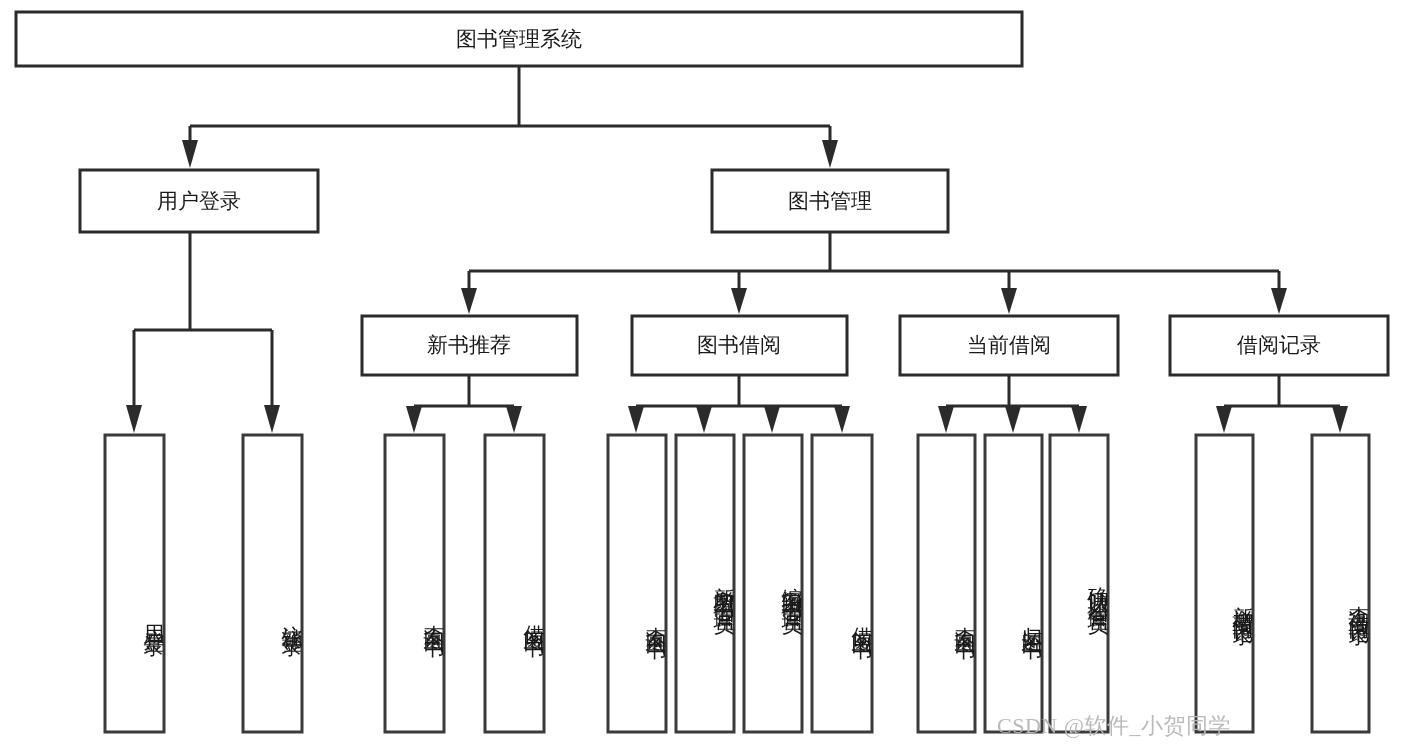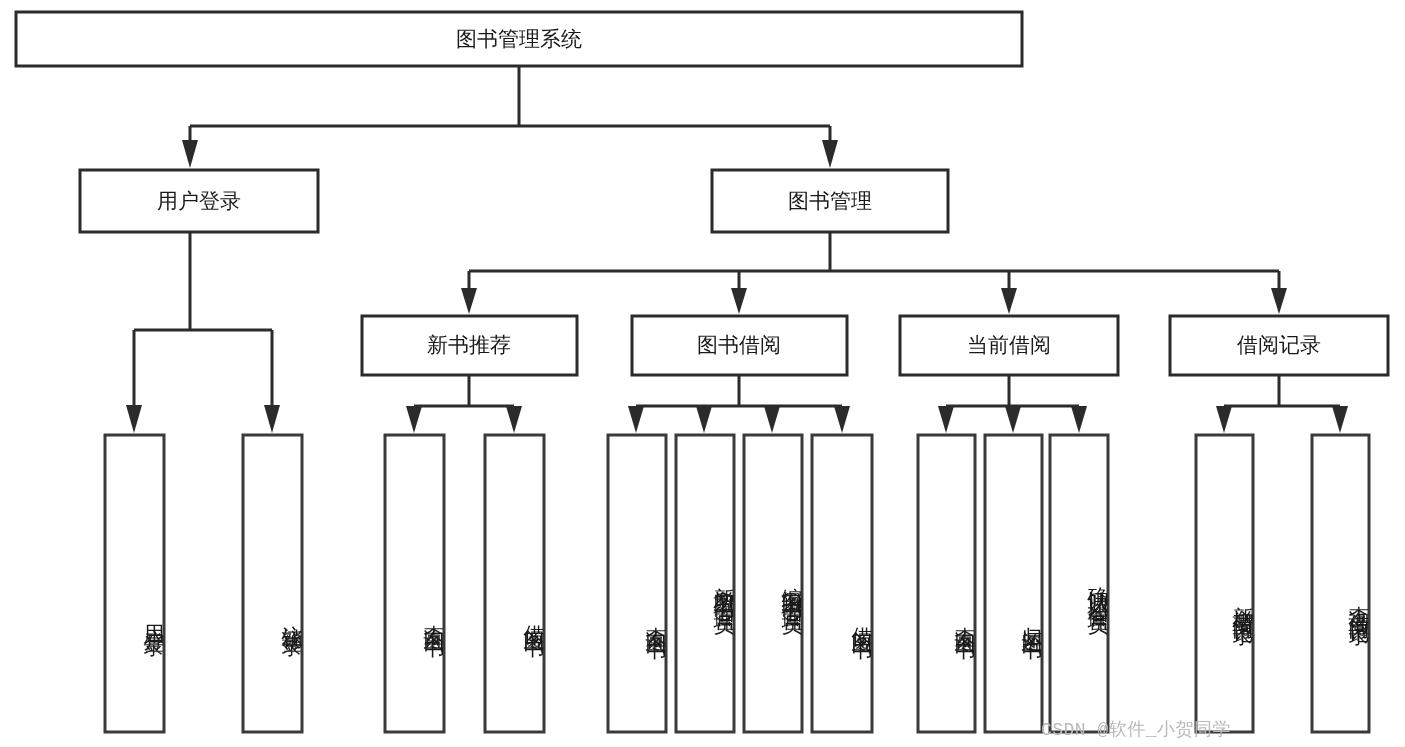--- a/index.html
+++ b/index.html
@@ -67,22 +67,22 @@
     line-height: 1.0;
     color: #1a1a1a;
     letter-spacing: 4px;
     white-space: nowrap;
     pointer-events: none;
   }
   .watermark {
     position: absolute;
     right: 8px;
     bottom: 6px;
-    font-family: Liberation Mono, monospace;
-    font-size: 18px;
+    font-family: Liberation Serif, serif;
+    font-size: 22px;
     color: #b9b9b9;
     letter-spacing: 0.5px;
     white-space: nowrap;
   }
 </style>
 </head>
 <body>
 
 <div id="diagram-root">
 

